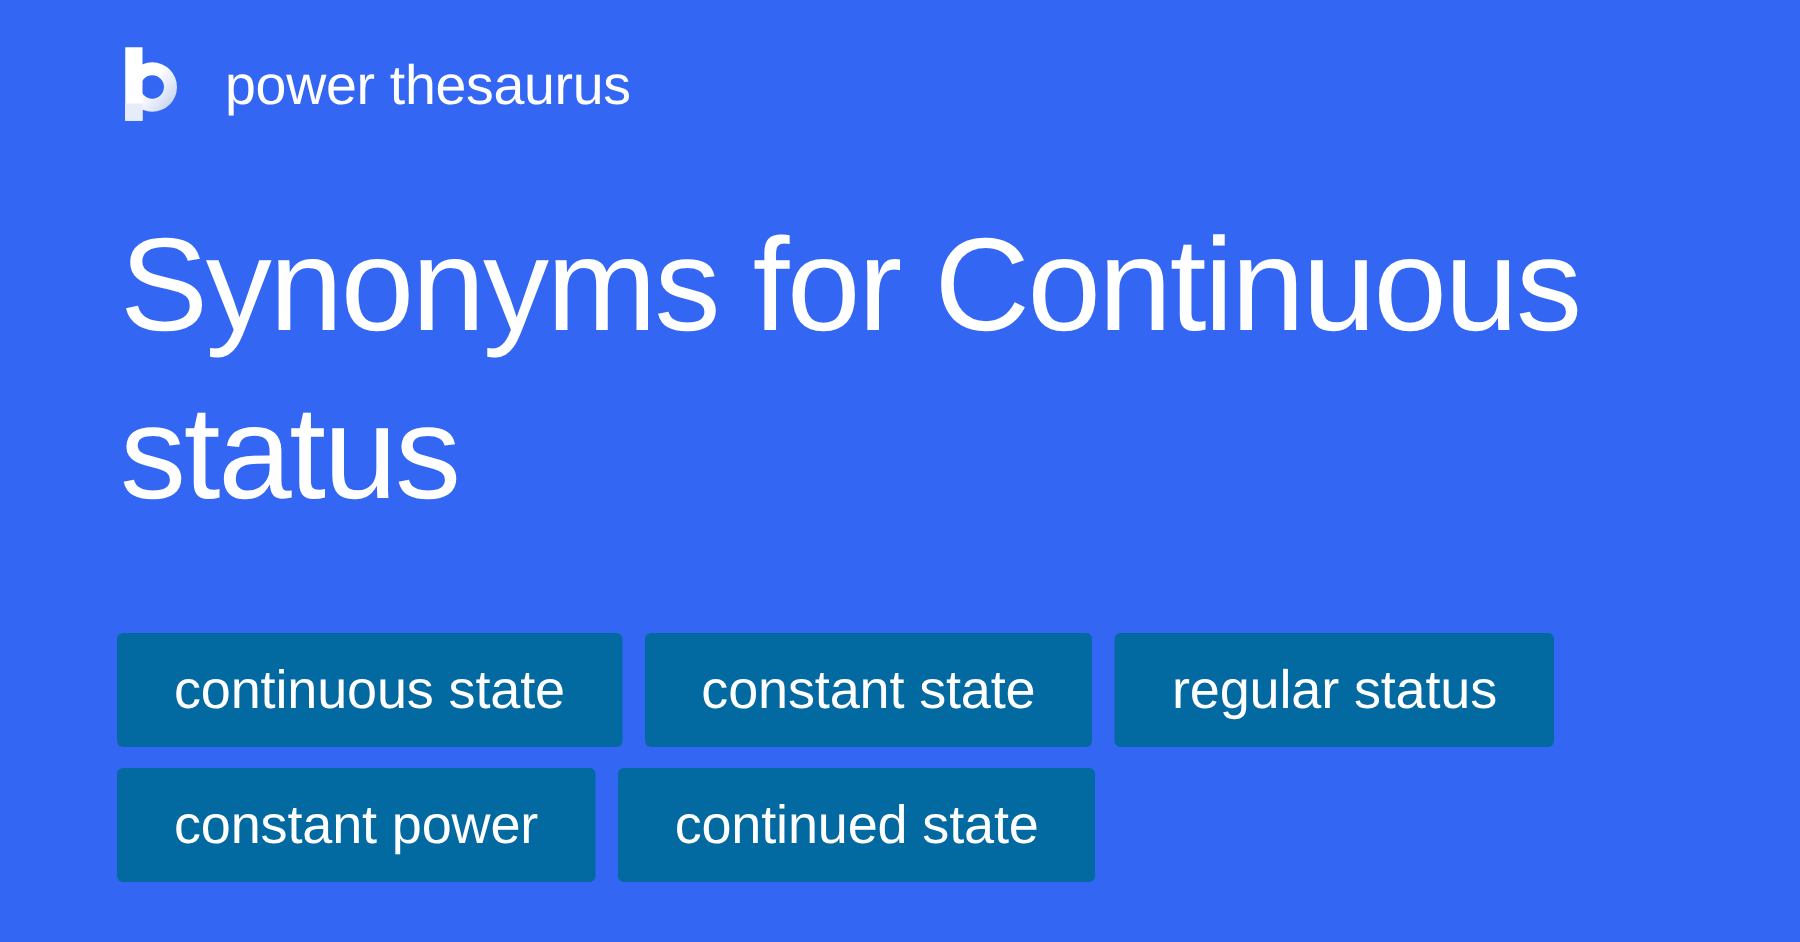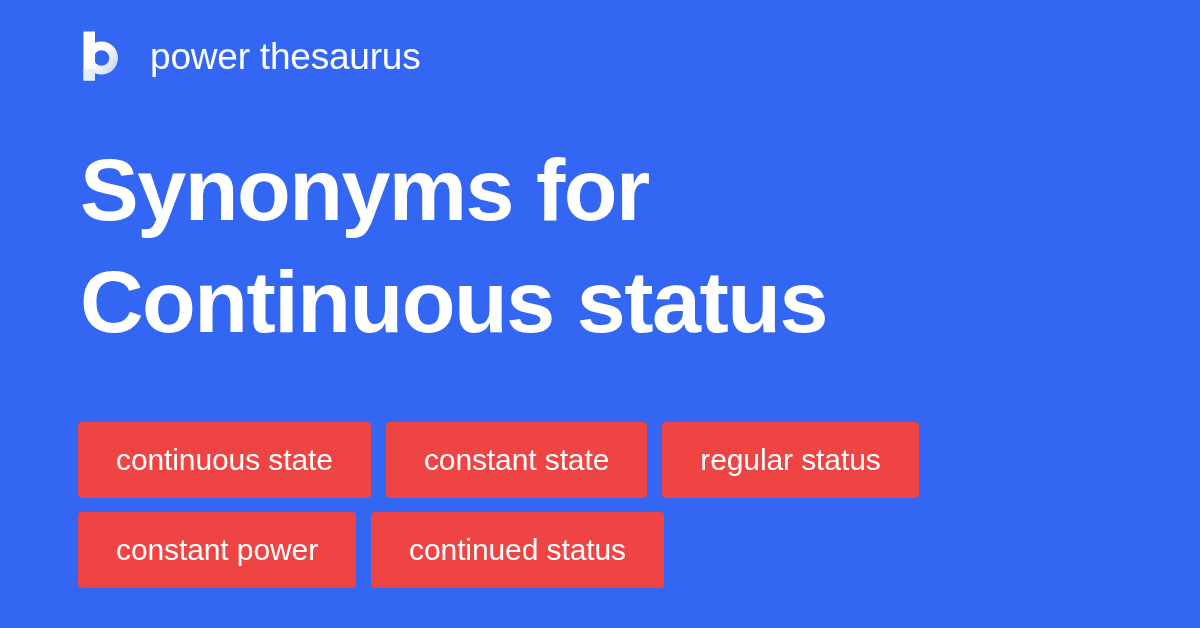--- a/index.html
+++ b/index.html
@@ -50,21 +50,21 @@
 
   
   .headline {
     position: absolute;
     left: 80px;
     top: 134px;
     width: 1030px;
     margin: 0;
     font-size: 88px;
     line-height: 112px;
-    font-weight: 700;
+    font-weight: 400;
     color: #ffffff;
     letter-spacing: -1.5px;
   }
 
   
   .chips {
     position: absolute;
     left: 78px;
     top: 422px;
     width: 1010px;
@@ -74,24 +74,24 @@
     align-content: flex-start;
   }
 
   .chip {
     height: 76px;
     box-sizing: border-box;
     padding: 0 38px;
     display: flex;
     align-items: center;
     justify-content: center;
-    background: #ef4444;
+    background: #0369a1;
     border-radius: 4px;
     color: #ffffff;
-    font-size: 30px;
+    font-size: 36px;
     font-weight: 400;
     line-height: 1;
     letter-spacing: -0.1px;
     white-space: nowrap;
     cursor: pointer;
   }
 </style>
 </head>
 <body>
 
@@ -118,16 +118,16 @@
     <span class="brand-name">power thesaurus</span>
   </div>
 
   <h1 class="headline">Synonyms for Continuous status</h1>
 
   <div class="chips">
     <div class="chip">continuous state</div>
     <div class="chip">constant state</div>
     <div class="chip">regular status</div>
     <div class="chip">constant power</div>
-    <div class="chip">continued status</div>
+    <div class="chip">continued state</div>
   </div>
 
 </div>
 
 </body></html>

